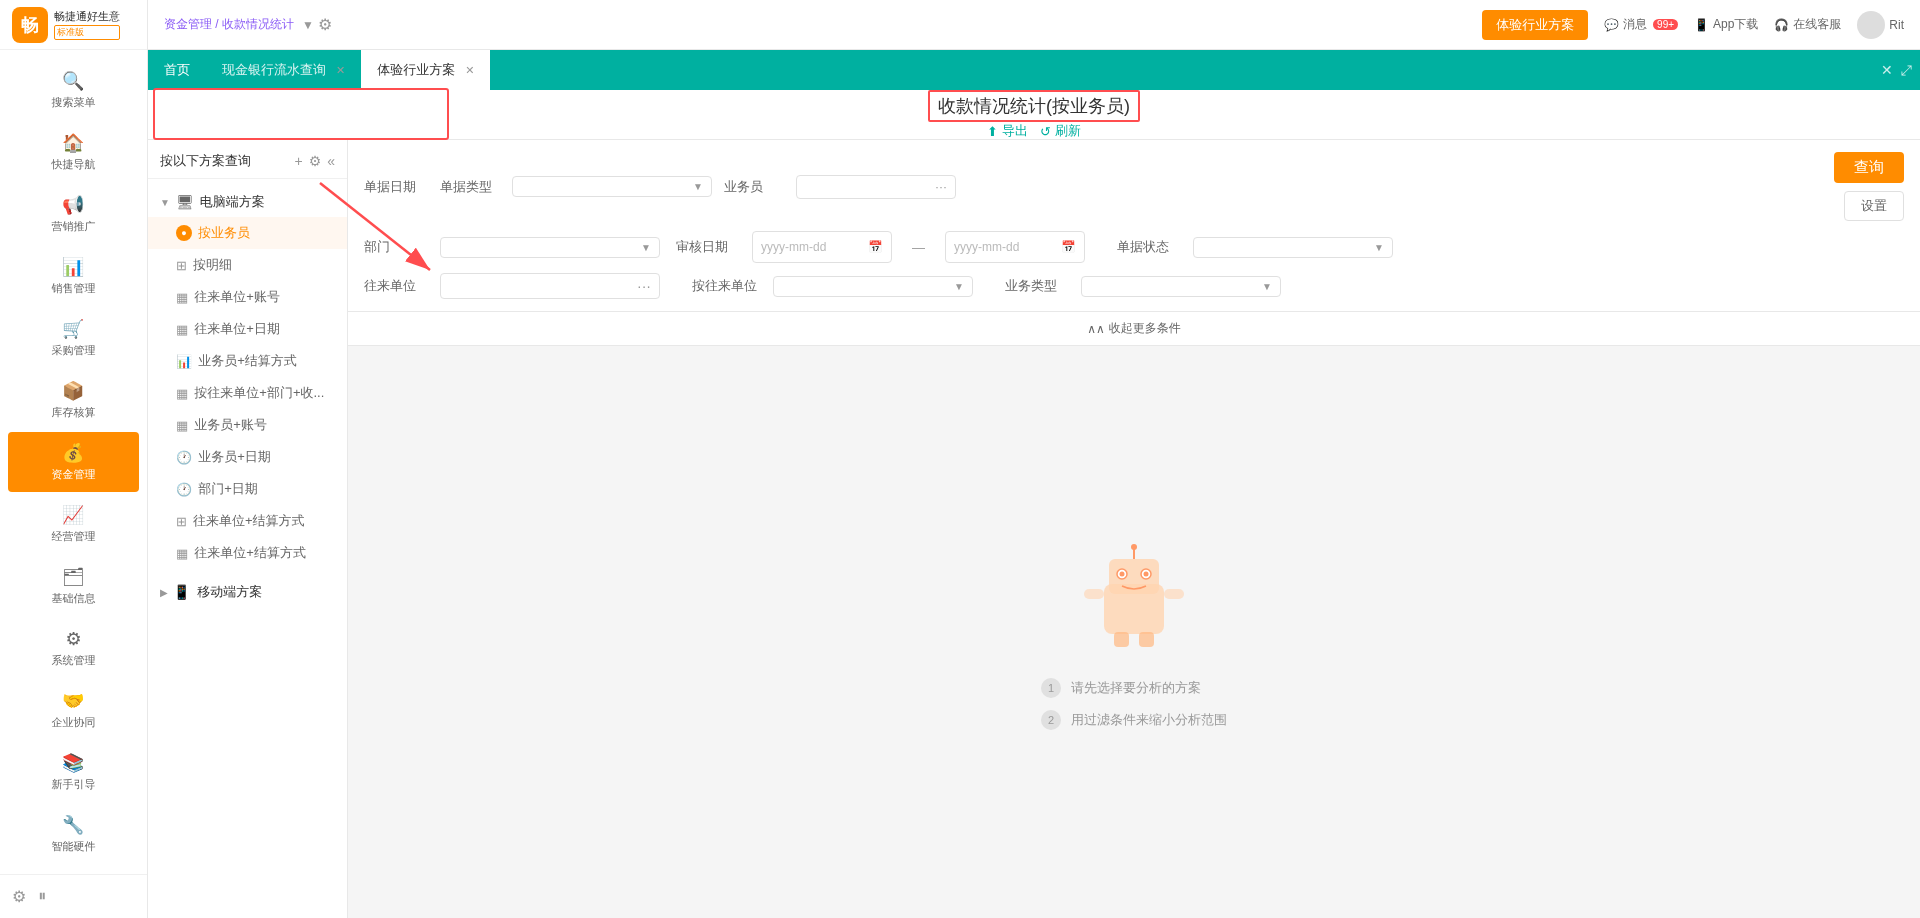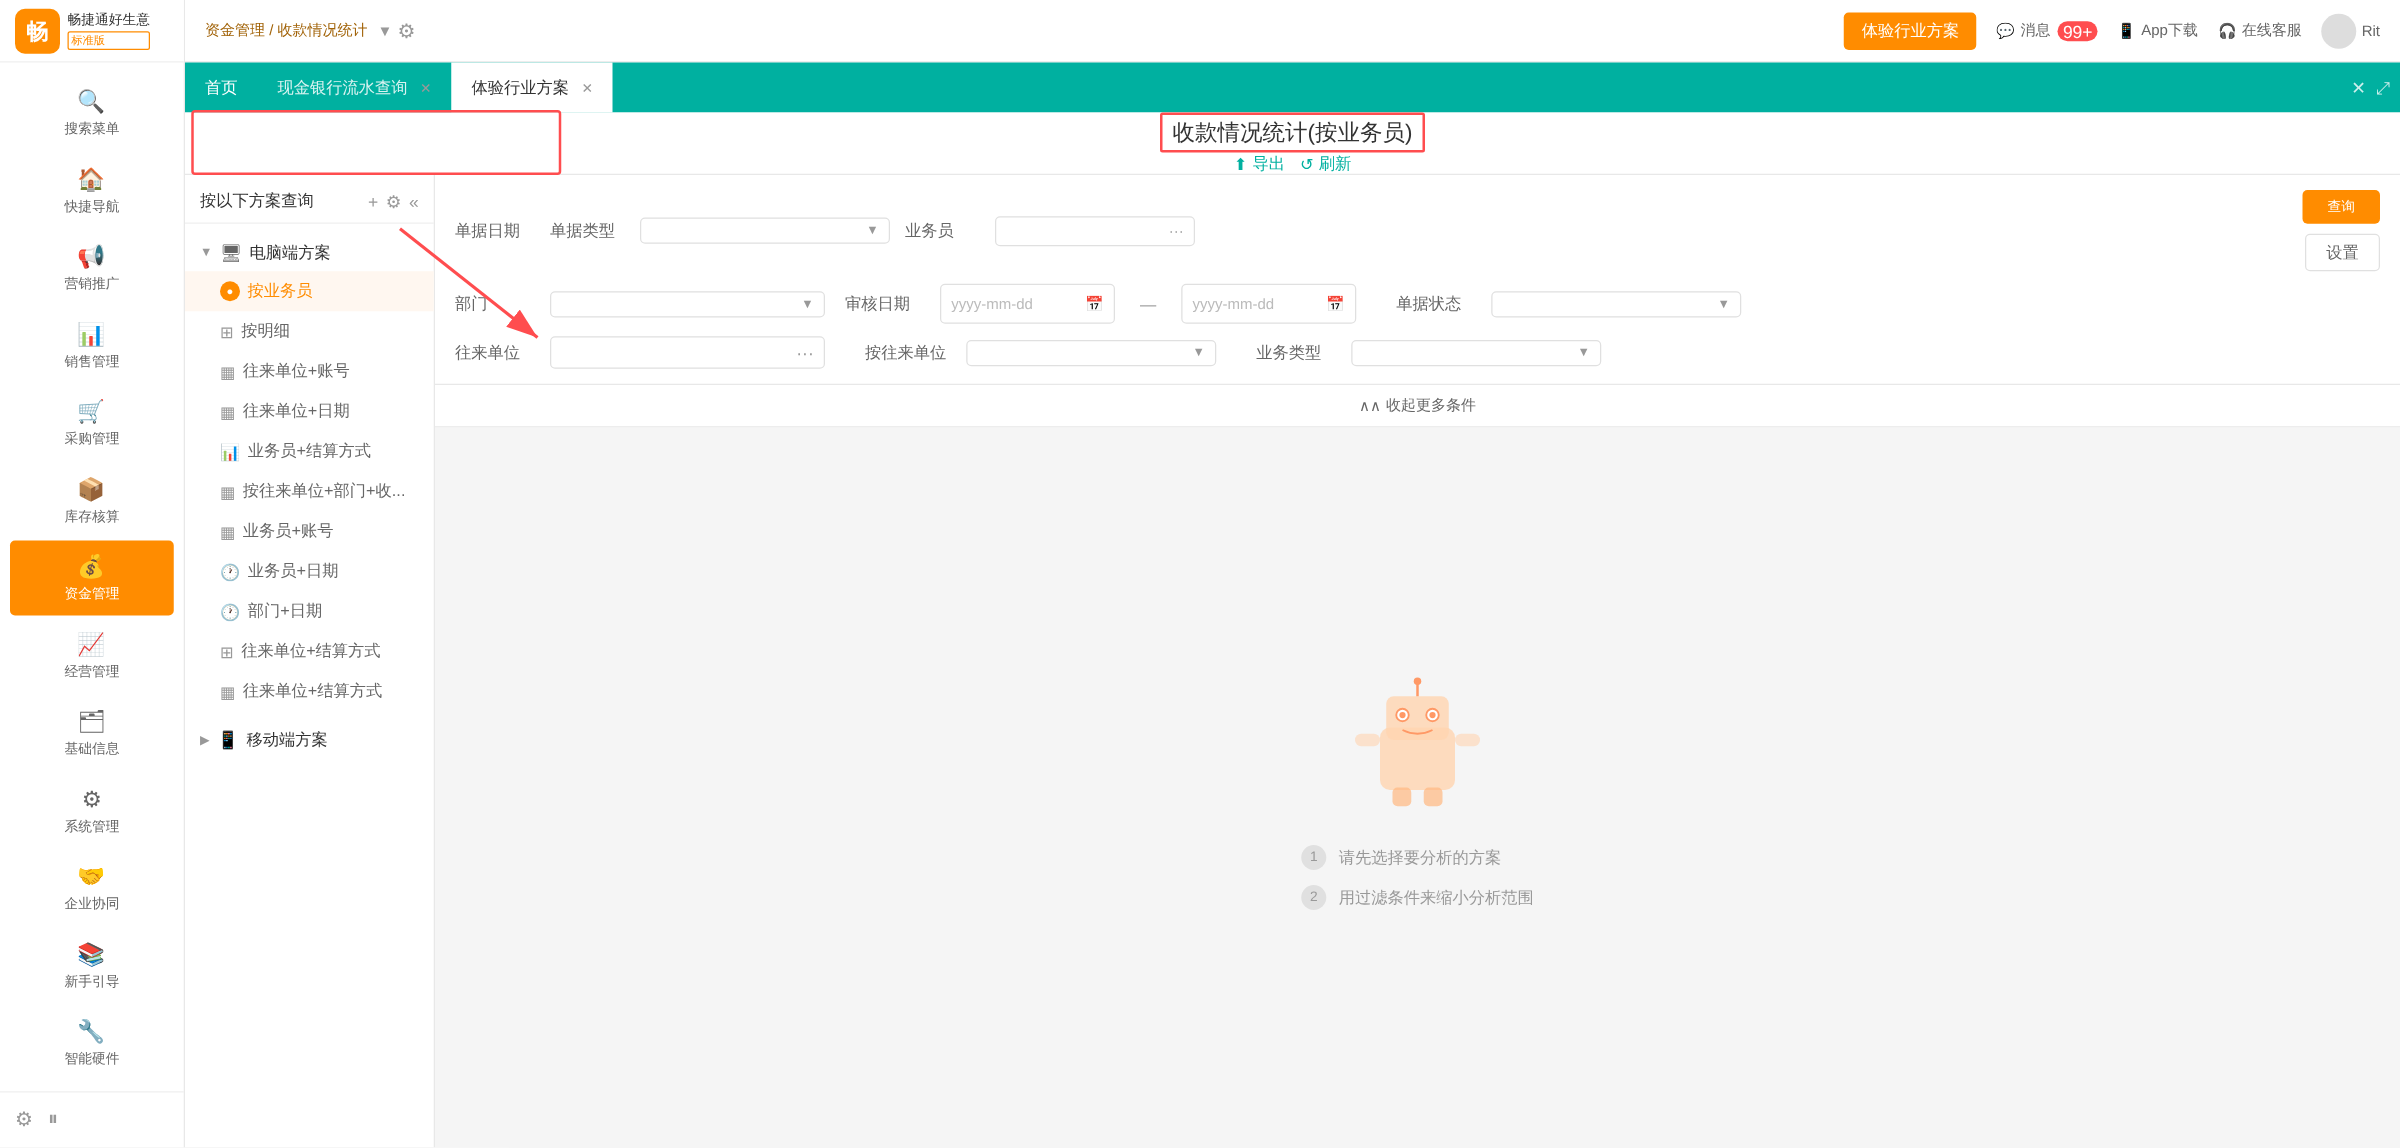--- a/index.html
+++ b/index.html
@@ -18,28 +18,28 @@
     .nav-item .nav-label { font-size: 11px; text-align: center; }
     .sidebar-bottom { padding: 12px; display: flex; gap: 12px; border-top: 1px solid #f0f0f0; }
     .sidebar-bottom-icon { color: #999; font-size: 16px; cursor: pointer; }
 
     
     .main { flex: 1; display: flex; flex-direction: column; height: 918px; overflow: hidden; }
 
     
     .topbar { height: 50px; background: #fff; display: flex; align-items: center; padding: 0 16px; border-bottom: 1px solid #e8e8e8; justify-content: space-between; }
     .topbar-left { display: flex; align-items: center; gap: 8px; }
-    .breadcrumb-path { color: #a16207; font-size: 12px; }
+    .breadcrumb-path { color: #8b5cf6; font-size: 12px; }
     .topbar-controls { display: flex; align-items: center; gap: 4px; }
     .topbar-arrow { color: #999; cursor: pointer; font-size: 12px; }
     .topbar-gear { color: #999; cursor: pointer; font-size: 16px; }
     .topbar-right { display: flex; align-items: center; gap: 16px; }
     .trial-btn { background: #ff8c00; color: #fff; border: none; border-radius: 4px; padding: 6px 14px; font-size: 13px; cursor: pointer; }
     .topbar-action { display: flex; align-items: center; gap: 4px; color: #666; font-size: 12px; cursor: pointer; }
-    .badge-99 { background: #ff4d4f; color: #fff; border-radius: 10px; font-size: 14px; padding: 0 4px; margin-left: 2px; }
+    .badge-99 { background: #ff4d4f; color: #fff; border-radius: 10px; font-size: 10px; padding: 0 4px; margin-left: 2px; }
     .user-avatar { width: 28px; height: 28px; background: #ddd; border-radius: 50%; }
 
     
     .tabbar { height: 40px; background: #00b0a0; display: flex; align-items: center; padding: 0 0 0 0; }
     .tab { display: flex; align-items: center; padding: 0 16px; height: 40px; color: rgba(255,255,255,0.8); cursor: pointer; font-size: 13px; gap: 6px; }
     .tab.home { color: #fff; }
     .tab.active { background: #fff; color: #333; border-radius: 0; }
     .tab .tab-close { font-size: 11px; color: #999; cursor: pointer; margin-left: 4px; }
     .tab-right-controls { margin-left: auto; display: flex; align-items: center; padding-right: 8px; gap: 8px; }
     .tab-win-btn { color: rgba(255,255,255,0.8); font-size: 14px; cursor: pointer; }
@@ -80,21 +80,21 @@
     .date-tab.active { background: #ff8c00; color: #fff; border-radius: 10px; }
     .date-range { color: #333; font-size: 12px; margin-left: 4px; }
     .filter-select { display: flex; align-items: center; border: 1px solid #e0e0e0; border-radius: 4px; padding: 4px 8px; min-width: 160px; cursor: pointer; background: #fff; }
     .filter-select .select-text { flex: 1; color: #999; font-size: 12px; }
     .filter-select .select-arrow { color: #999; font-size: 10px; }
     .filter-input { display: flex; align-items: center; border: 1px solid #e0e0e0; border-radius: 4px; padding: 8px 8px; min-width: 140px; cursor: pointer; background: #fff; }
     .filter-input .input-text { flex: 1; color: #bbb; font-size: 12px; }
     .date-sep { color: #999; margin: 0 4px; }
     .date-icon { color: #999; font-size: 12px; margin-left: 4px; cursor: pointer; }
     .filter-dots { color: #999; font-size: 14px; cursor: pointer; margin-left: 4px; }
-    .query-btn { background: #ff8c00; color: #fff; border: none; border-radius: 4px; padding: 6px 20px; font-size: 11px; cursor: pointer; }
+    .query-btn { background: #ff8c00; color: #fff; border: none; border-radius: 4px; padding: 6px 20px; font-size: 15px; cursor: pointer; }
     .set-btn { background: #fff; color: #666; border: 1px solid #e0e0e0; border-radius: 4px; padding: 5px 16px; font-size: 13px; cursor: pointer; margin-top: 4px; }
     .filter-actions { display: flex; flex-direction: column; align-items: flex-end; gap: 4px; margin-left: auto; }
 
     
     .collapse-bar { display: flex; justify-content: center; align-items: center; padding: 8px; background: #fff; cursor: pointer; color: #666; font-size: 12px; gap: 4px; border-bottom: 1px solid #e8e8e8; }
 
     
     .empty-state { flex: 1; display: flex; flex-direction: column; align-items: center; justify-content: center; background: #f5f5f5; padding: 40px; }
     .empty-illustration { width: 120px; height: 120px; margin-bottom: 24px; position: relative; }
     .empty-steps { display: flex; flex-direction: column; gap: 12px; }

